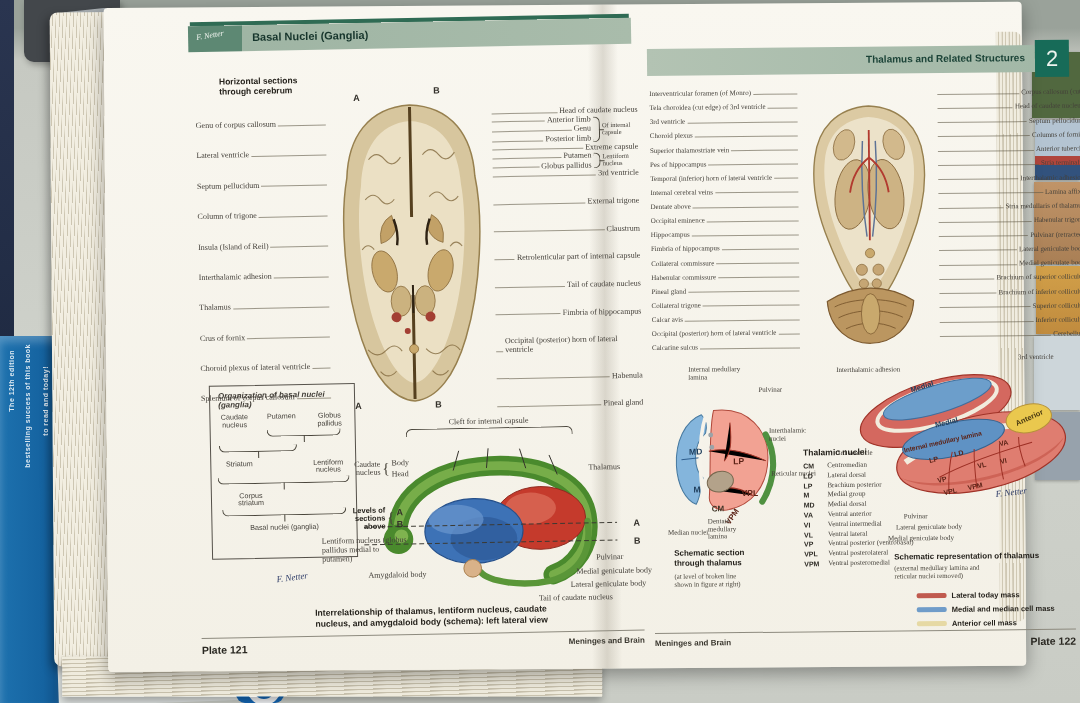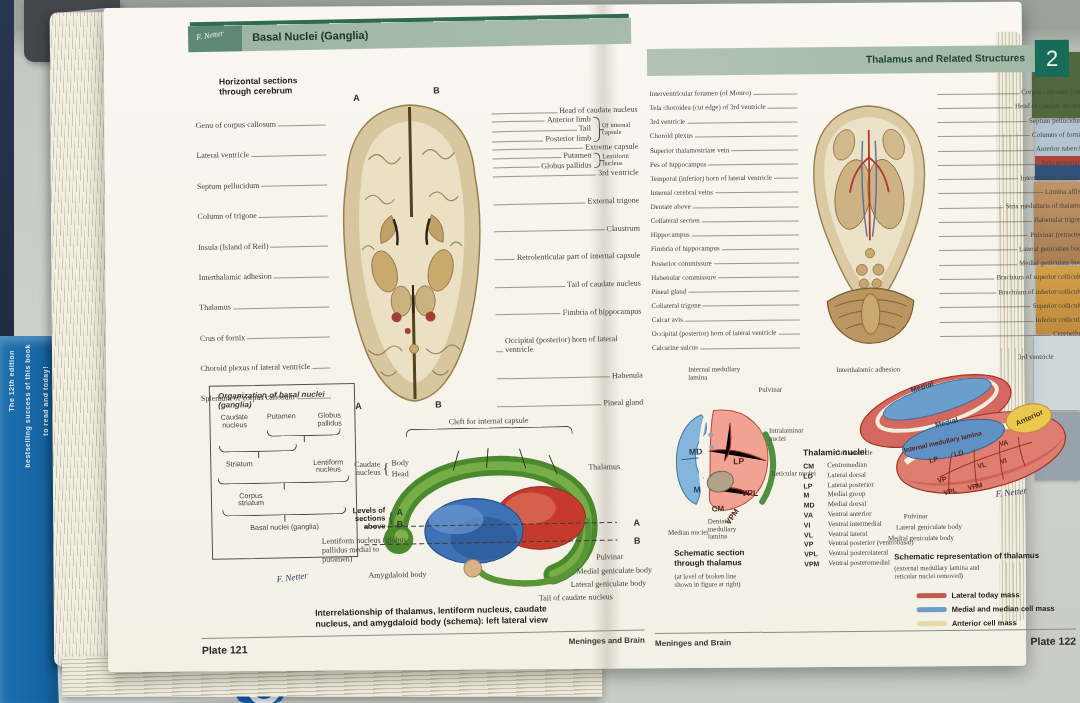--- a/index.html
+++ b/index.html
@@ -198,21 +198,21 @@
               <span class="txt">Head of caudate nucleus</span>
             </div>
           <div class="bgroup">
             <div class="bgitems">
               <div class="rrow">
                   <span class="lead"></span>
                   <span class="txt">Anterior limb</span>
                 </div>
               <div class="rrow">
                   <span class="lead"></span>
-                  <span class="txt">Tail</span>
+                  <span class="txt">Genu</span>
                 </div>
               <div class="rrow">
                   <span class="lead"></span>
                   <span class="txt">Posterior limb</span>
                 </div>
             </div>
             <div class="vbrace"></div>
             <div class="bglabel">Of internal capsule</div>
           </div>
           <div class="rrow">
@@ -397,33 +397,33 @@
             </div>
             <div class="lrow">
               <span class="txt">Internal cerebral veins</span>
               <span class="lead"></span>
             </div>
             <div class="lrow">
               <span class="txt">Dentate above</span>
               <span class="lead"></span>
             </div>
             <div class="lrow">
-              <span class="txt">Collateral section</span>
+              <span class="txt">Occipital eminence</span>
               <span class="lead"></span>
             </div>
             <div class="lrow">
               <span class="txt">Hippocampus</span>
               <span class="lead"></span>
             </div>
             <div class="lrow">
               <span class="txt">Fimbria of hippocampus</span>
               <span class="lead"></span>
             </div>
             <div class="lrow">
-              <span class="txt">Posterior commissure</span>
+              <span class="txt">Collateral commissure</span>
               <span class="lead"></span>
             </div>
             <div class="lrow">
               <span class="txt">Habenular commissure</span>
               <span class="lead"></span>
             </div>
             <div class="lrow">
               <span class="txt">Pineal gland</span>
               <span class="lead"></span>
             </div>
@@ -568,21 +568,21 @@
                 <circle cx="44" cy="46" r="2.4" fill="#9aa3a8"></circle>
               <path d="M97,34 C107,52 107,78 93,100" stroke="#4f9140" stroke-width="6" fill="none" stroke-linecap="round"></path>
             </svg>
           </div>
           <span class="regletter" style="left:22px;top:80px;font-size:8.5px;color:#1f3e5c;">MD</span>
           <span class="regletter" style="left:26px;top:118px;font-size:8.5px;color:#1f3e5c;">M</span>
           <span class="regletter" style="left:44px;top:138px;font-size:8px;color:#3f3527;">CM</span>
           <span class="regletter" style="left:66px;top:90px;font-size:8.5px;">LP</span>
           <span class="regletter" style="left:74px;top:122px;font-size:8.5px;">VPL</span>
           <span class="regletter" style="left:56px;top:146px;font-size:8px;transform:rotate(-55deg);">VPM</span>
-          <div style="position:absolute;left:102px;top:62px;width:50px;font-size:7px;line-height:1.1;">Intralaminar nuclei</div>
+          <div style="position:absolute;left:102px;top:62px;width:50px;font-size:7px;line-height:1.1;">Interthalamic nuclei</div>
           <span style="position:absolute;left:104px;top:104px;font-size:7px;white-space:nowrap;">Reticular nuclei</span>
           <div style="position:absolute;left:40px;top:152px;width:42px;font-size:7px;line-height:1.1;">Dentate medullary lamina</div>
           <span style="position:absolute;left:0;top:162px;font-size:7px;white-space:nowrap;">Median nuclei</span>
           <div class="cap" style="position:absolute;left:6px;top:182px;font-size:8px;line-height:1.2;">
             <div>Schematic section</div>
               <div>through thalamus</div>
           </div>
           <div class="small-sub" style="position:absolute;left:6px;top:206px;width:78px;">(at level of broken line shown in figure at right)</div>
         </div>
 
@@ -593,21 +593,21 @@
           <div class="nurow">
                 <span class="nuab">CM</span>
                 <span>Centromedian</span>
               </div>
               <div class="nurow">
                 <span class="nuab">LD</span>
                 <span>Lateral dorsal</span>
               </div>
               <div class="nurow">
                 <span class="nuab">LP</span>
-                <span>Lateral posterior</span>
+                <span>Brachium posterior</span>
               </div>
               <div class="nurow">
                 <span class="nuab">M</span>
                 <span>Medial group</span>
               </div>
               <div class="nurow">
                 <span class="nuab">MD</span>
                 <span>Medial dorsal</span>
               </div>
               <div class="nurow">

